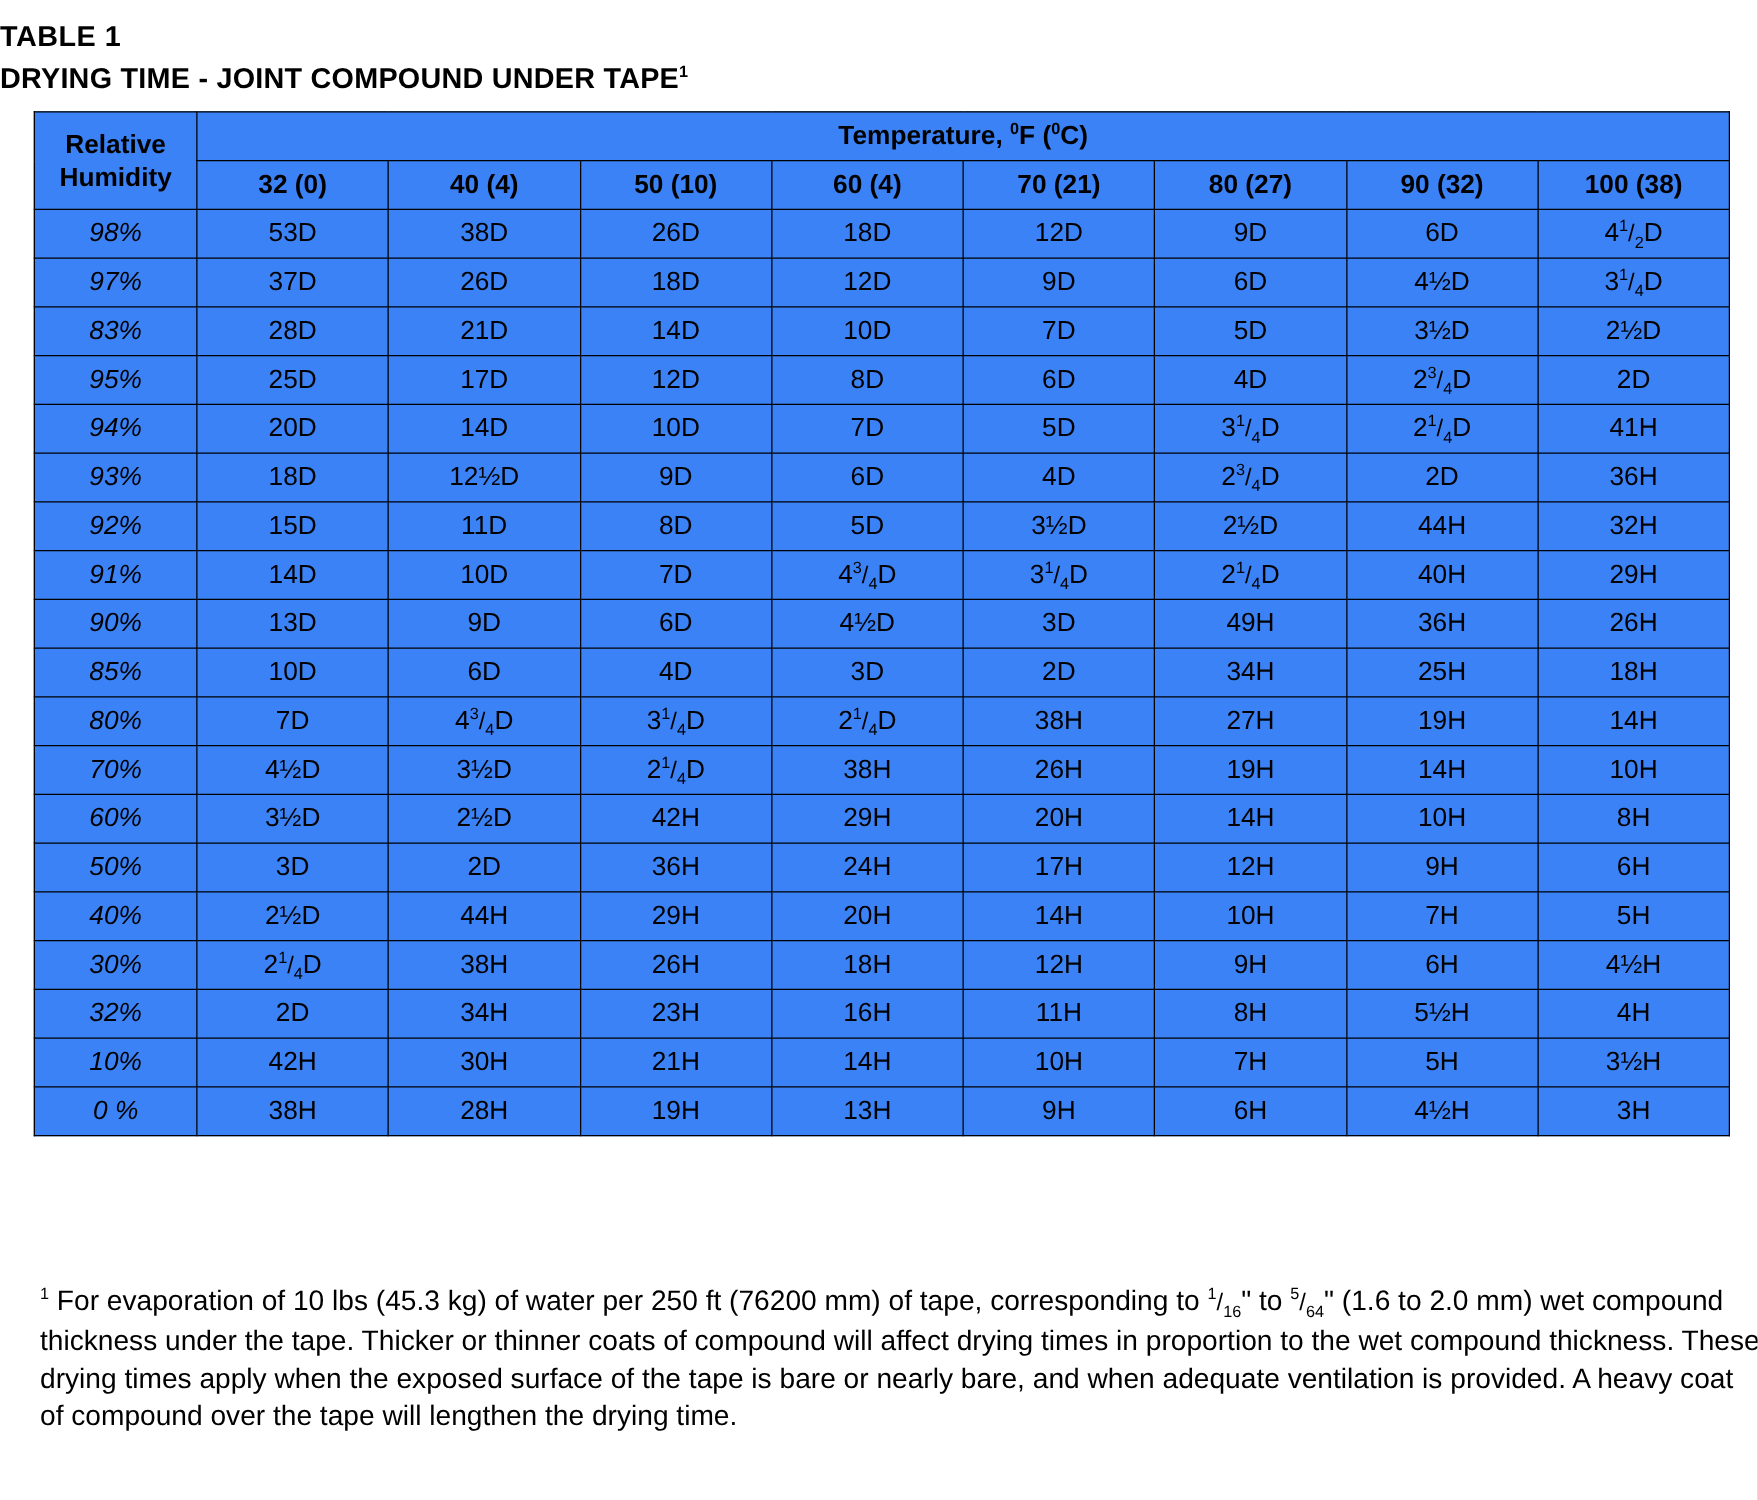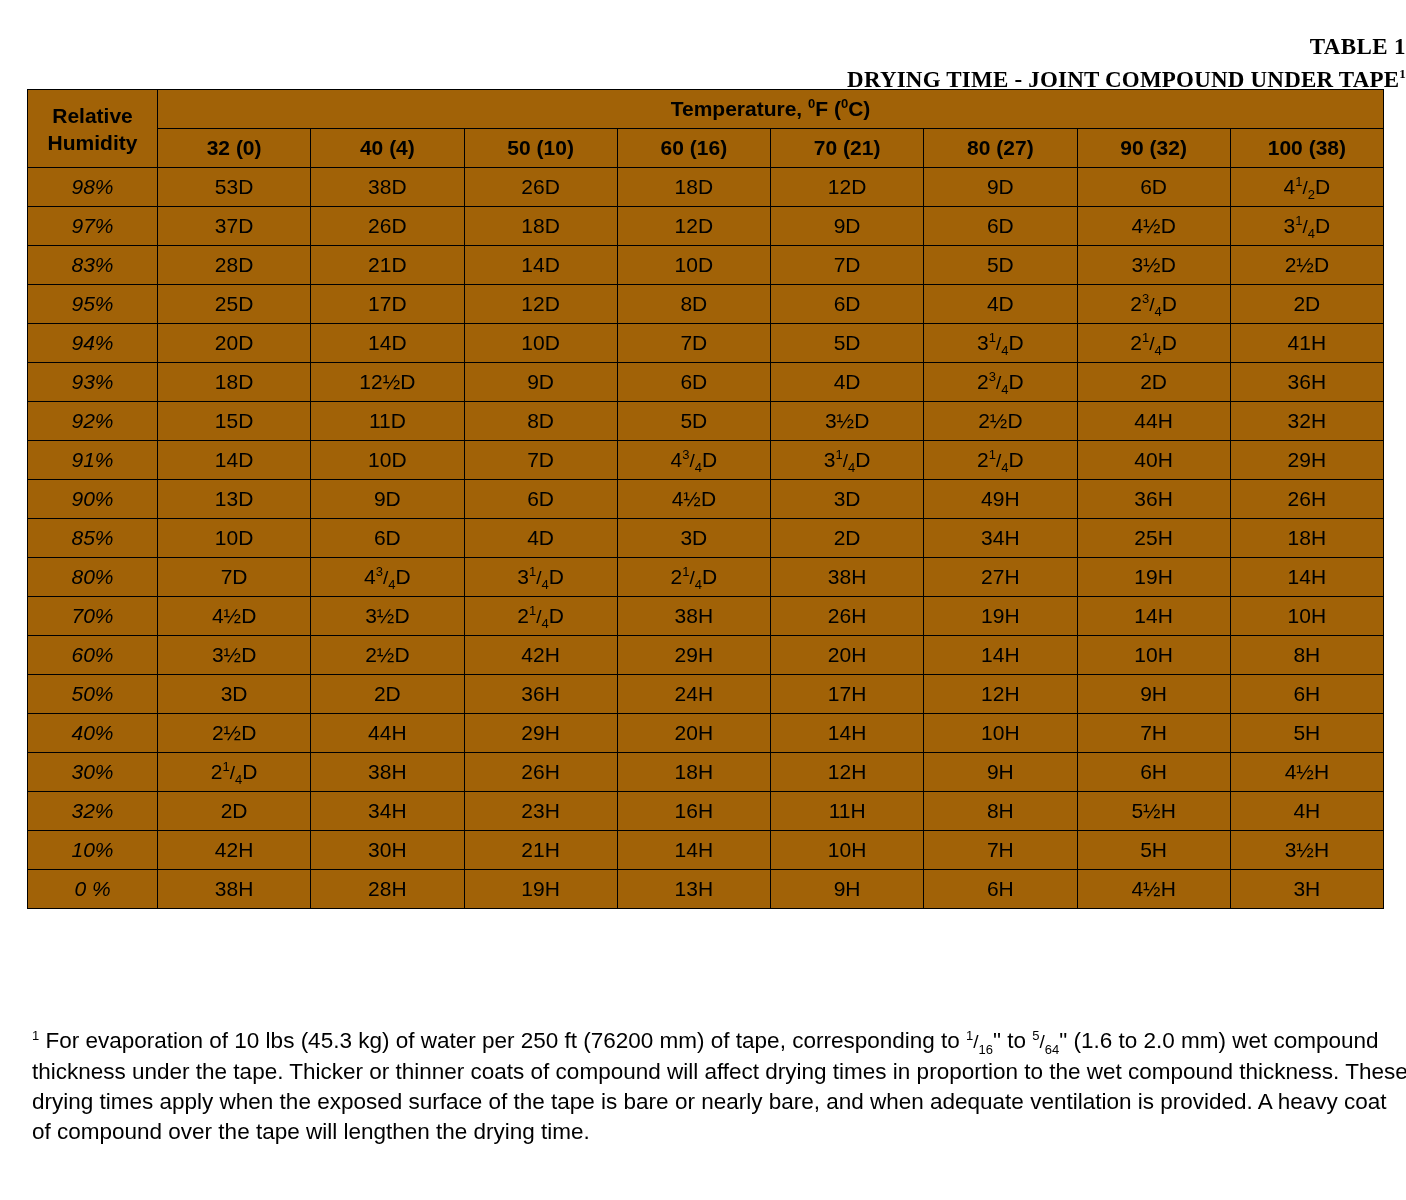--- a/index.html
+++ b/index.html
@@ -17,56 +17,54 @@
 
   .page {
     position: relative;
     width: 1406px;
     height: 1200px;
     box-sizing: border-box;
   }
 
   
   .title-block {
-    text-align: right;
-    padding-top: 32px;
-    font-family: Liberation Serif, serif;
+    text-align: left;
+    padding-top: 14px;
   }
   .title-line1 {
     font-size: 23px;
     font-weight: bold;
     letter-spacing: 0.4px;
     line-height: 30px;
   }
   .title-line2 {
     font-size: 23px;
     font-weight: bold;
     letter-spacing: 0.2px;
     line-height: 32px;
     margin-top: 2px;
-    margin-left: 32px;
   }
   .title-line2 sup {
     font-size: 13px;
     vertical-align: super;
     line-height: 0;
   }
 
   
   .table-wrap {
     position: absolute;
     left: 27px;
     top: 89px;
     width: 1357px;
   }
   table.drying {
     border-collapse: collapse;
     table-layout: fixed;
     width: 1357px;
-    background: #a16207;
+    background: #3b82f6;
   }
   table.drying th,
   table.drying td {
     border: 1.5px solid #000;
     text-align: center;
     vertical-align: middle;
     padding: 0;
     font-size: 21px;
     height: 39px;
     box-sizing: border-box;
@@ -154,21 +152,21 @@
           <th class="corner-cell" rowspan="2">
             <span class="ln">Relative</span>
             <span class="ln">Humidity</span>
           </th>
           <th class="temp-span" colspan="8"><span>Temperature, </span><sup>0</sup><span>F (</span><sup>0</sup><span>C)</span></th>
         </tr>
         <tr>
           <th class="sub-head">32 (0)</th>
           <th class="sub-head">40 (4)</th>
           <th class="sub-head">50 (10)</th>
-          <th class="sub-head">60 (16)</th>
+          <th class="sub-head">60 (4)</th>
           <th class="sub-head">70 (21)</th>
           <th class="sub-head">80 (27)</th>
           <th class="sub-head">90 (32)</th>
           <th class="sub-head">100 (38)</th>
         </tr>
       </thead>
       <tbody id="table-body">
           <tr>
             <td class="rh-cell">98%</td>
             <td class="val">53D</td>

